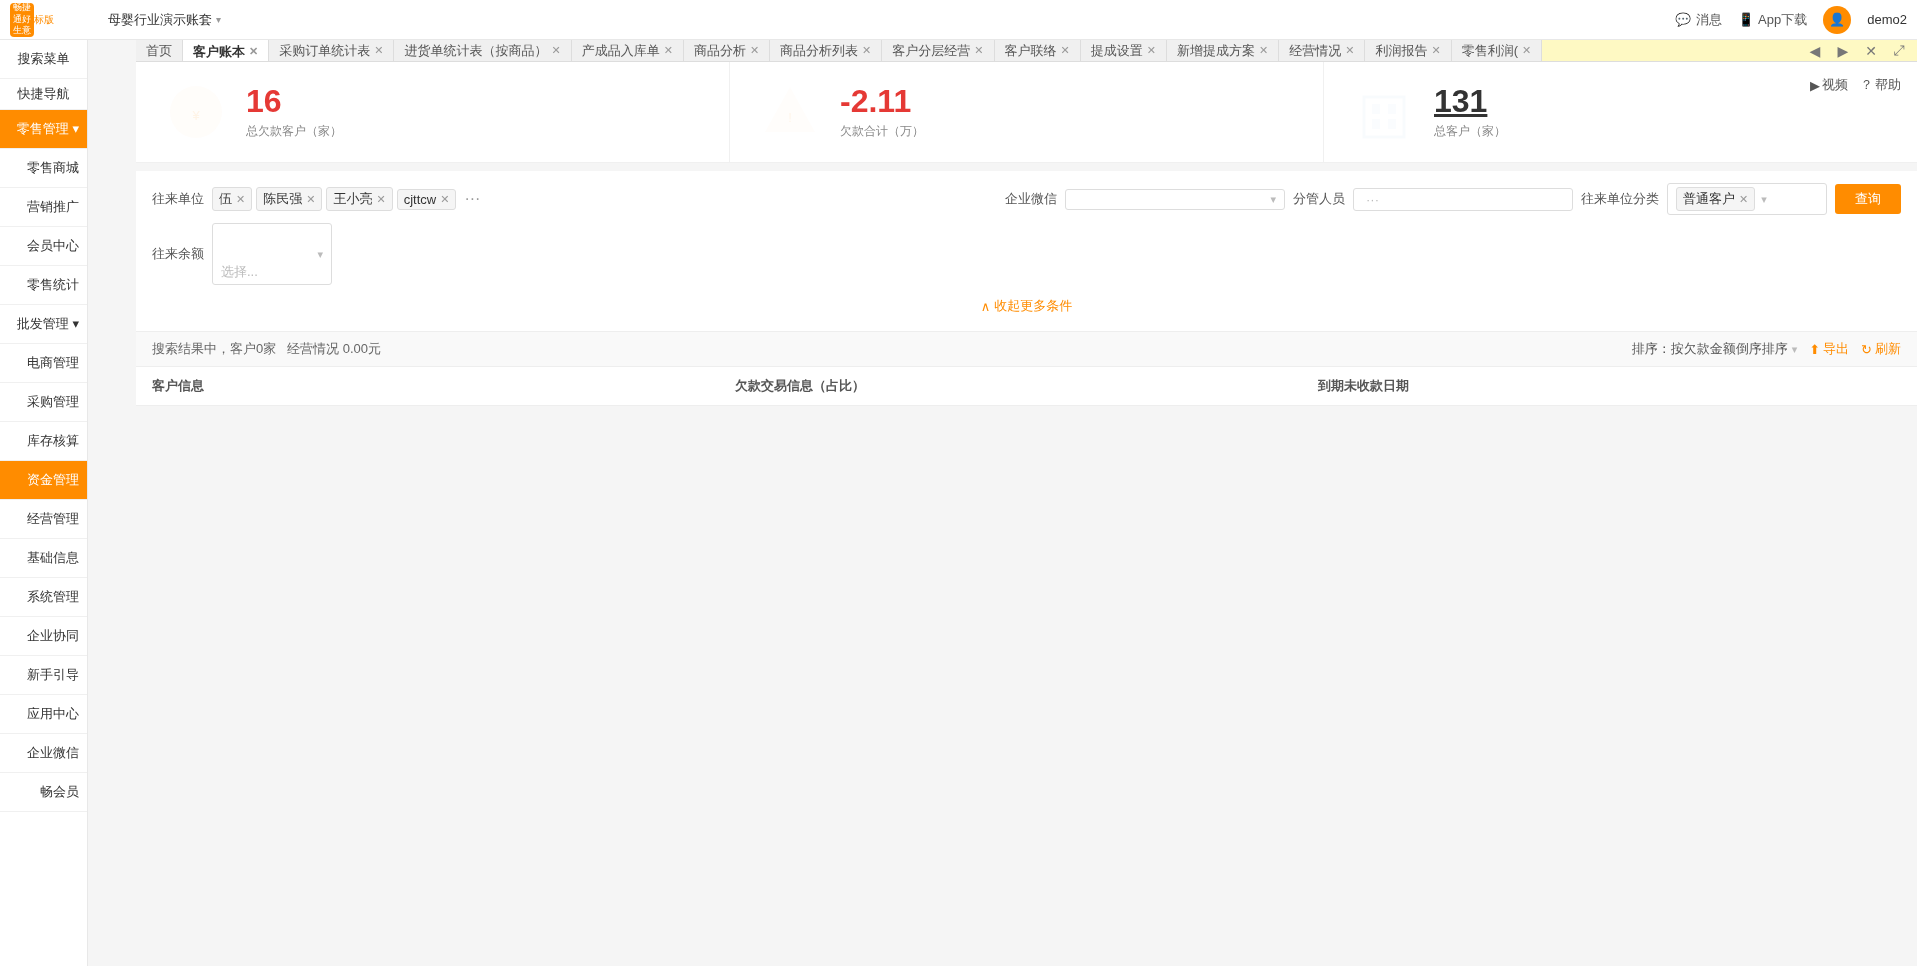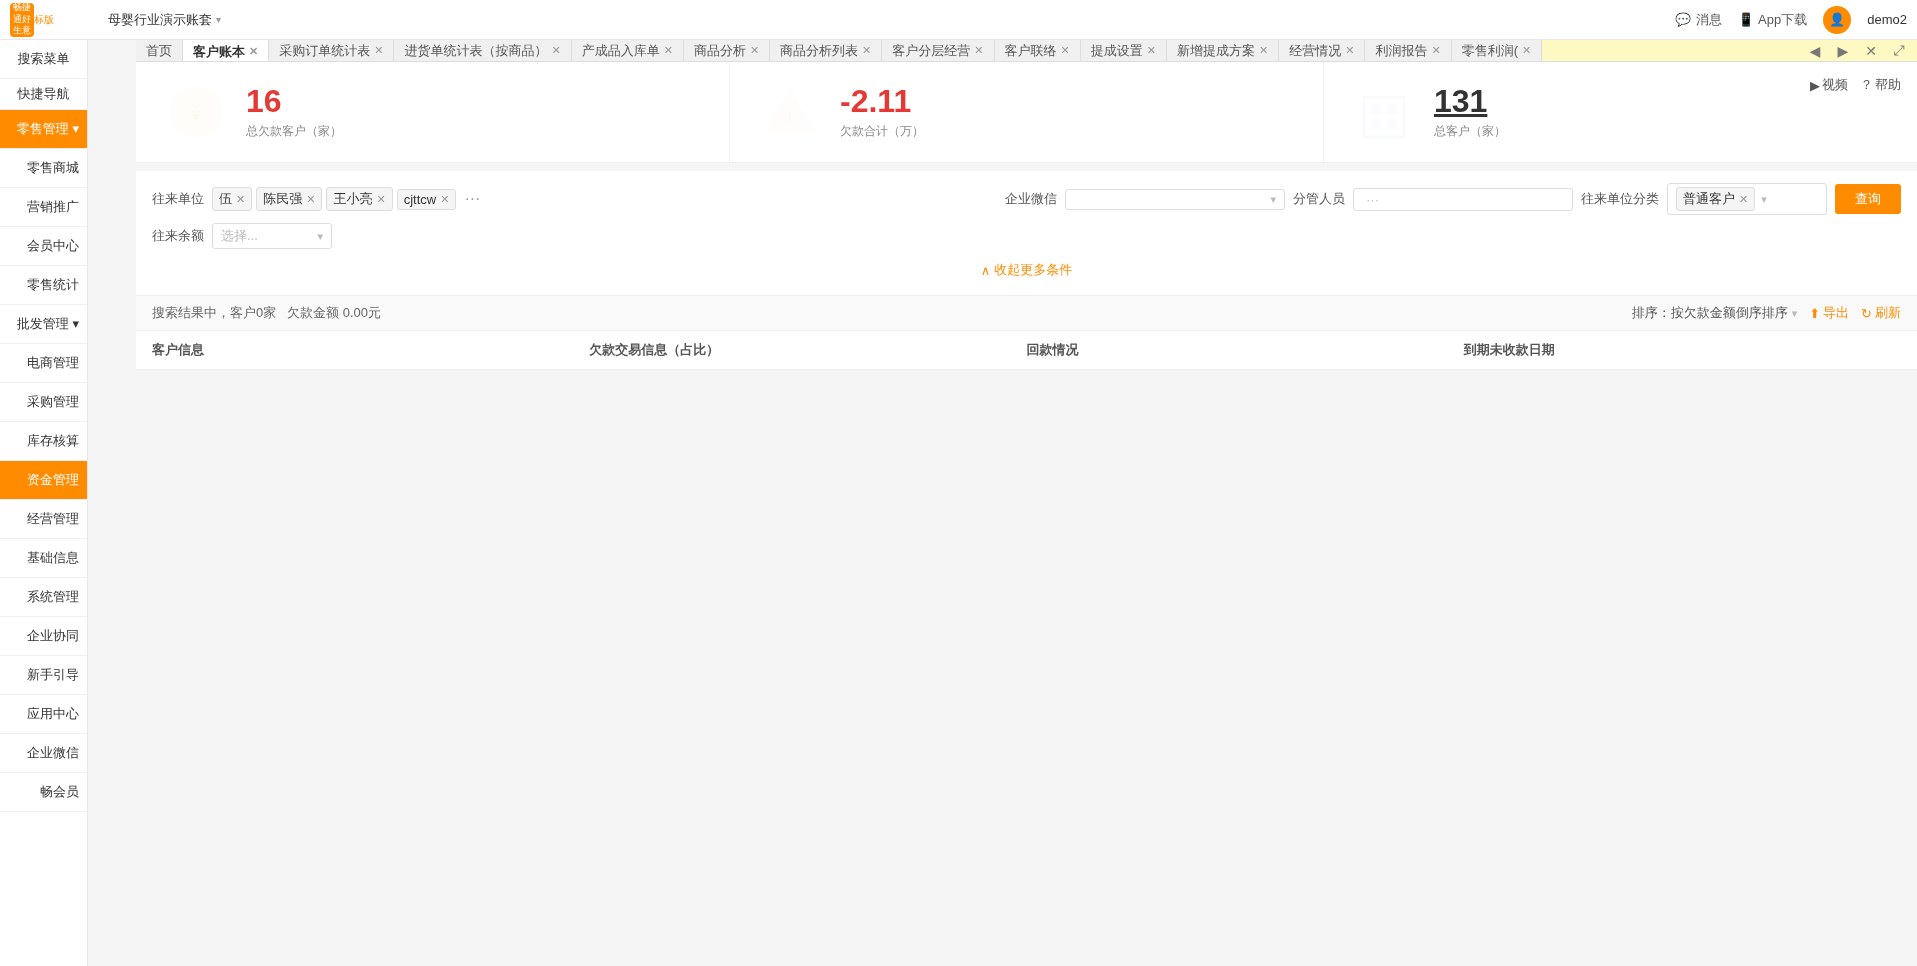--- a/index.html
+++ b/index.html
@@ -310,57 +310,56 @@
             </div>
             <span class="arrow" style="margin-left:6px;">▾</span>
           </div>
 
           <button class="query-btn">查询</button>
         </div>
 
         <div class="filter-row2">
           <span class="filter-label">往来余额</span>
           <div class="filter-select" style="min-width:120px;">
-            <span style="color:#bbb;">选择...</span>
+            <span style="color:#bbb;margin-top:36px;">选择...</span>
             <span class="arrow">▾</span>
           </div>
         </div>
 
         <div style="text-align:center;margin-top:8px;">
           <div class="collapse-btn">
             <span>∧</span>
             <span>收起更多条件</span>
           </div>
         </div>
       </div>
 
       <div class="result-bar">
         <span class="result-text">
           <span>搜索结果中，客户0家</span>&nbsp;&nbsp;
-          <span>欠款金额 0.00元</span>
+          <span>经营情况 0.00元</span>
         </span>
         <div class="sort-select">
           <span>排序：按欠款金额倒序排序</span>
           <span class="arrow">▾</span>
         </div>
         <div class="action-btn">
           <span>⬆</span>
           <span>导出</span>
         </div>
         <div class="action-btn">
           <span>↻</span>
           <span>刷新</span>
         </div>
       </div>
 
       <div class="data-table">
         <div class="table-header">
           <div class="col-customer">客户信息</div>
           <div class="col-debt">欠款交易信息（占比）</div>
-          <div class="col-repay">回款情况</div>
           <div class="col-date">到期未收款日期</div>
         </div>
 
       </div>
 
     </div>
   </div>
 </div>
 
 </body></html>

